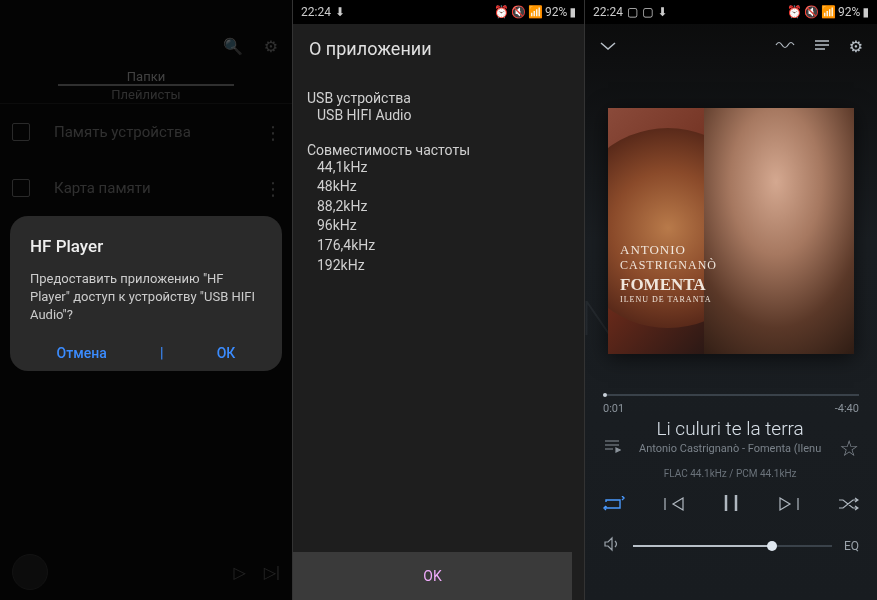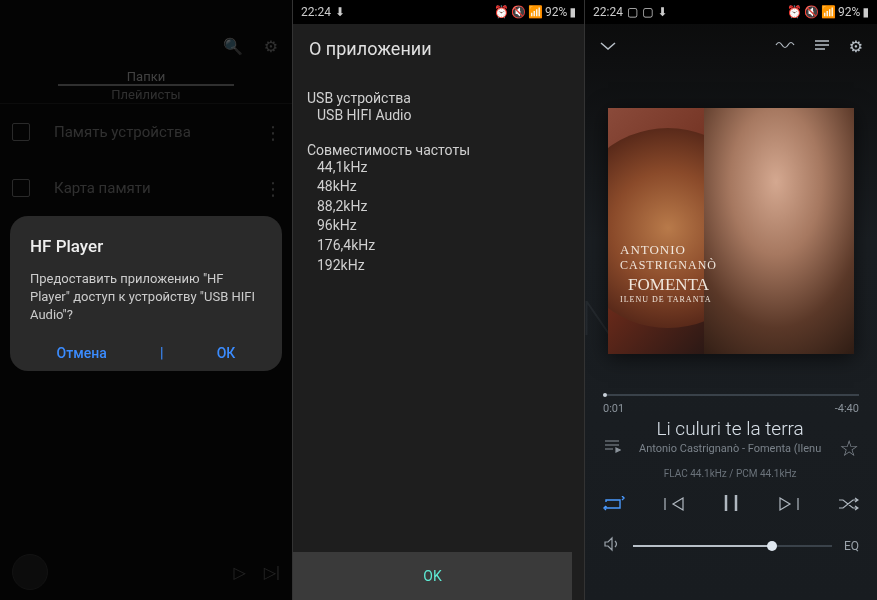--- a/index.html
+++ b/index.html
@@ -144,21 +144,21 @@
 .p2-bottom {
   position: absolute;
   bottom: 0;
   left: 0;
   right: 12px;
   height: 48px;
   display: flex;
   align-items: center;
   justify-content: center;
   background: #3a3a3a;
-  color: #5eead4;
+  color: #f0abfc;
   font-size: 14px;
 }
 
 
 .phone3 { background: linear-gradient(#0a0a0a, #1a1e22 40%, #181c20); }
 .p3-topbar {
   height: 44px;
   display: flex;
   align-items: center;
   justify-content: space-between;
@@ -196,21 +196,21 @@
 }
 .p3-album-text {
   position: absolute;
   left: 12px;
   top: 134px;
   color: #f0e6dc;
   font-family: Georgia, serif;
 }
 .p3-album-text .artist { font-size: 13px; letter-spacing: 1px; }
 .p3-album-text .surname { font-size: 12px; letter-spacing: 1px; }
-.p3-album-text .title { font-size: 17px; font-weight: normal; margin-top: 2px; text-align: center; }
+.p3-album-text .title { font-size: 17px; font-weight: bold; margin-top: 2px; }
 .p3-album-text .sub { font-size: 8px; letter-spacing: 1px; }
 
 .p3-bg-text {
   position: absolute;
   left: -4px;
   top: 290px;
   font-size: 48px;
   color: rgba(120,130,140,0.12);
   font-weight: 200;
   letter-spacing: 8px;

